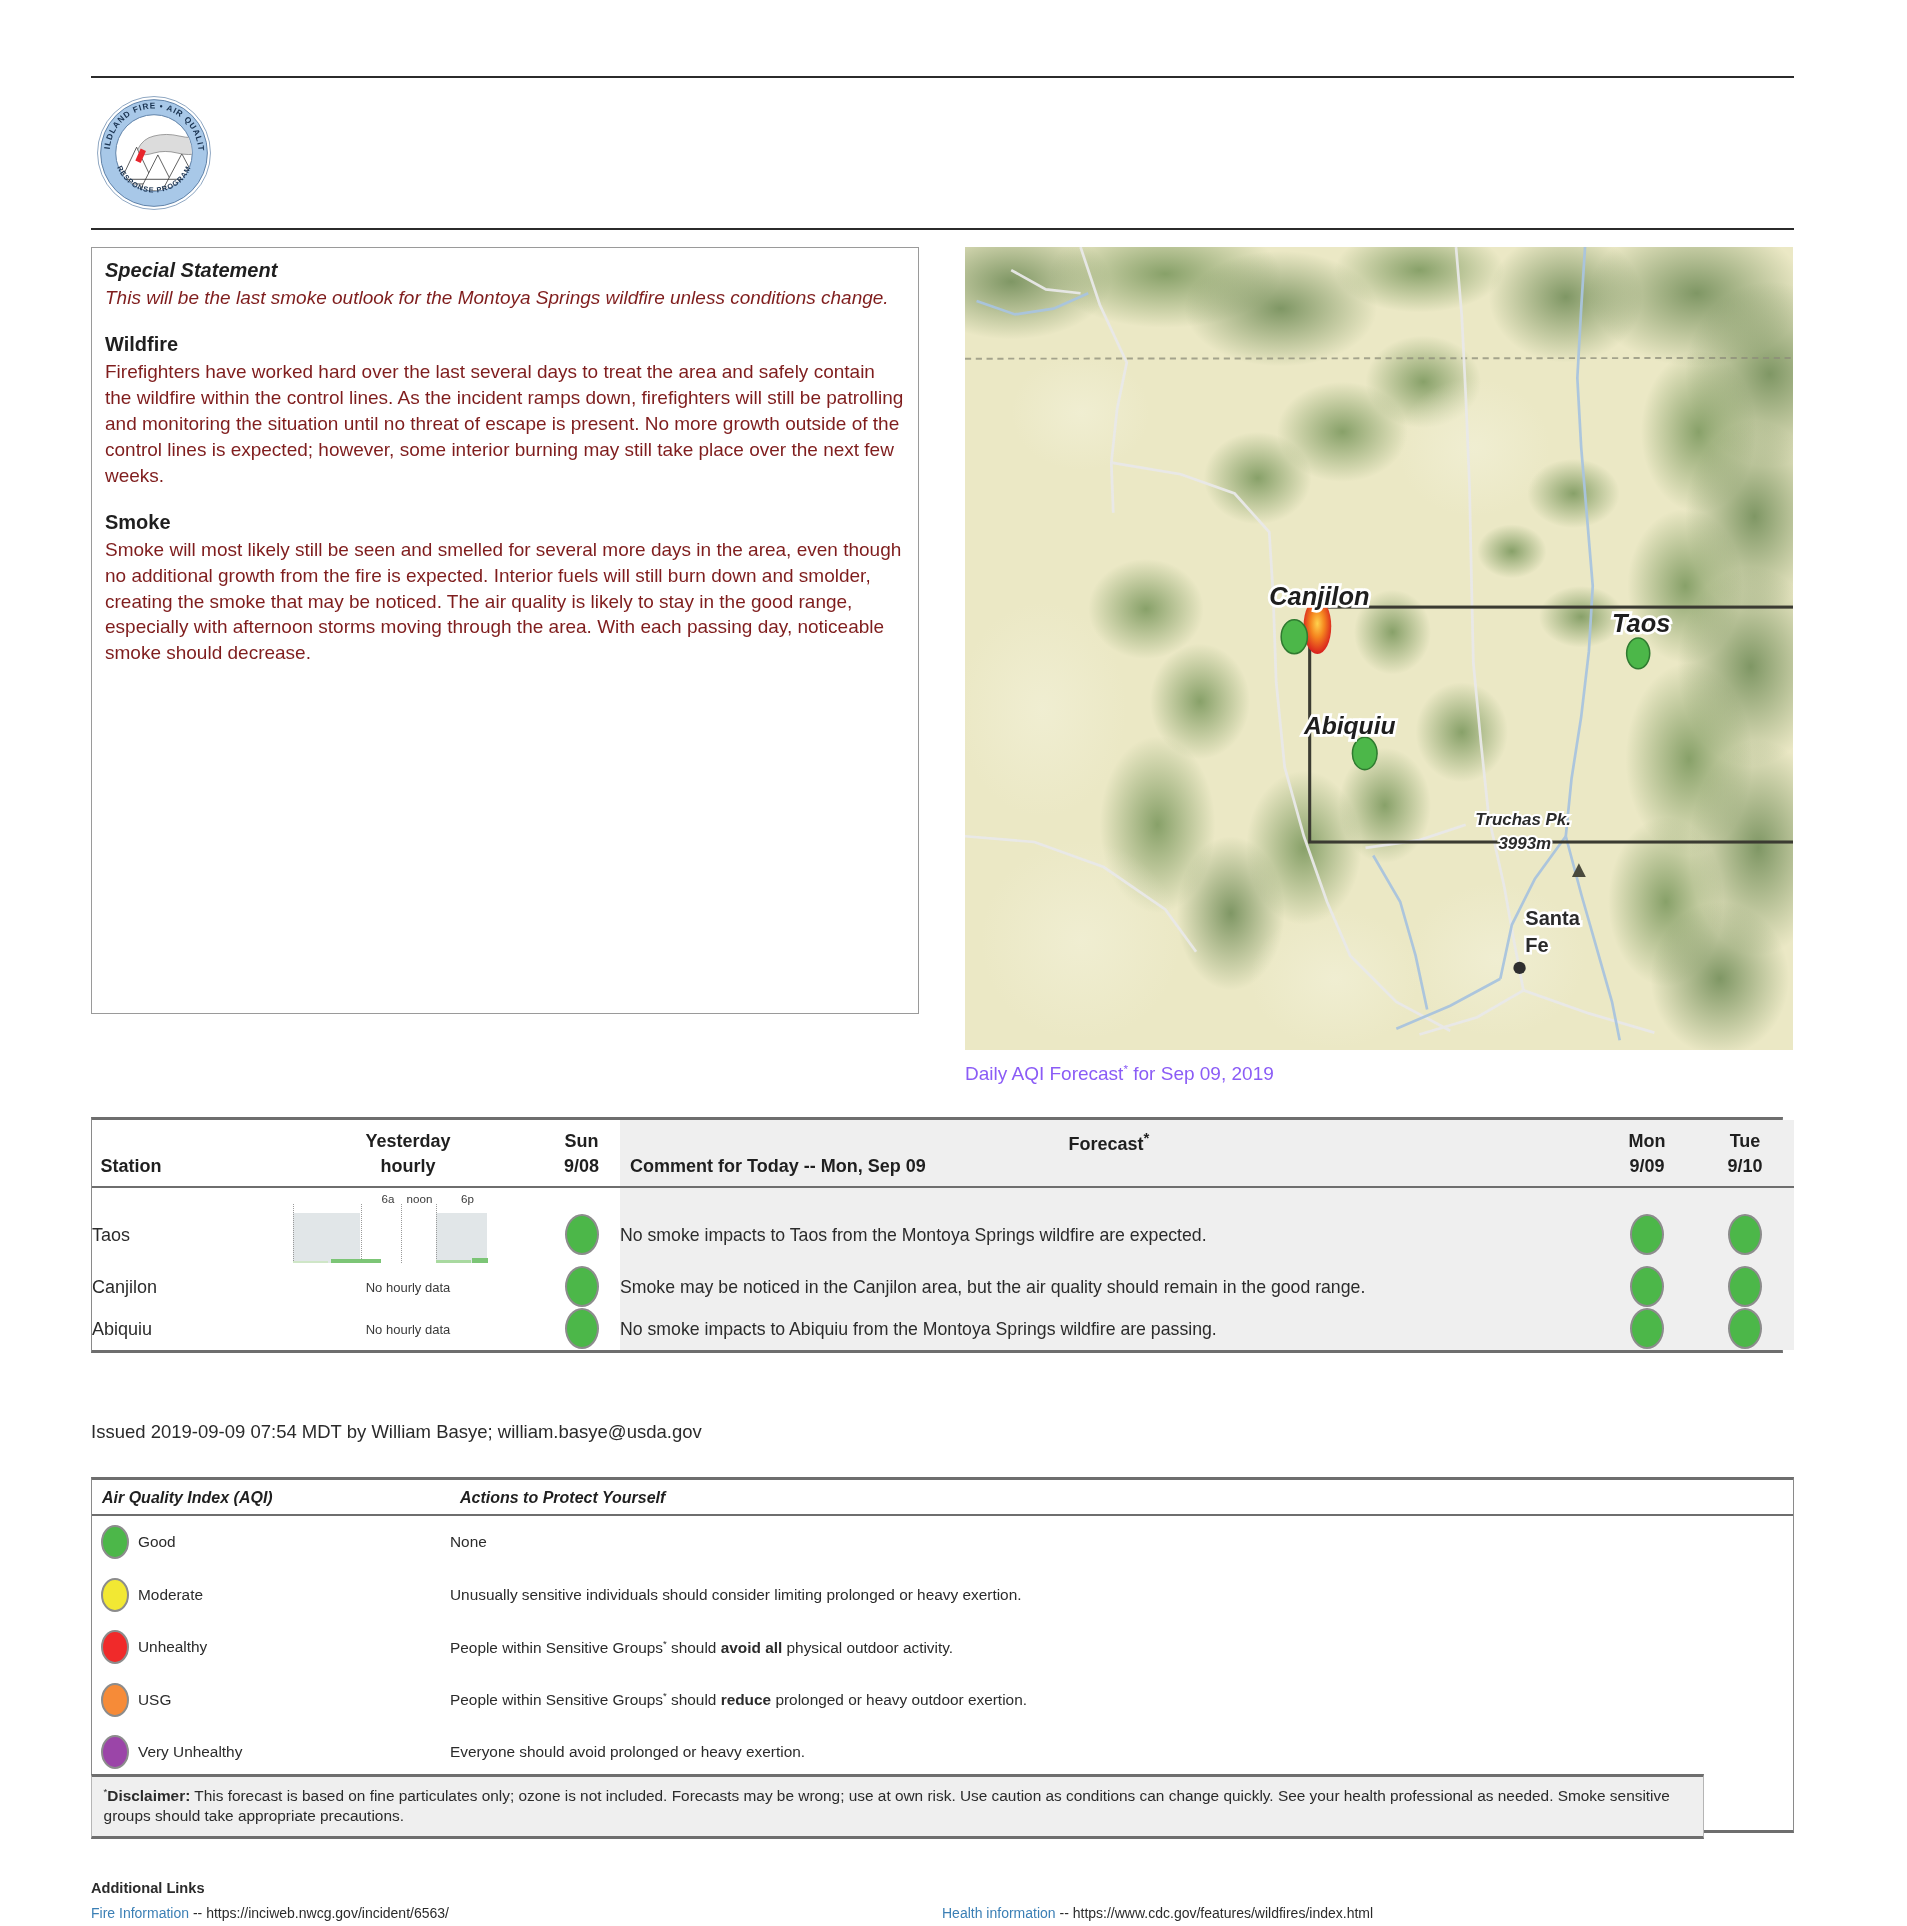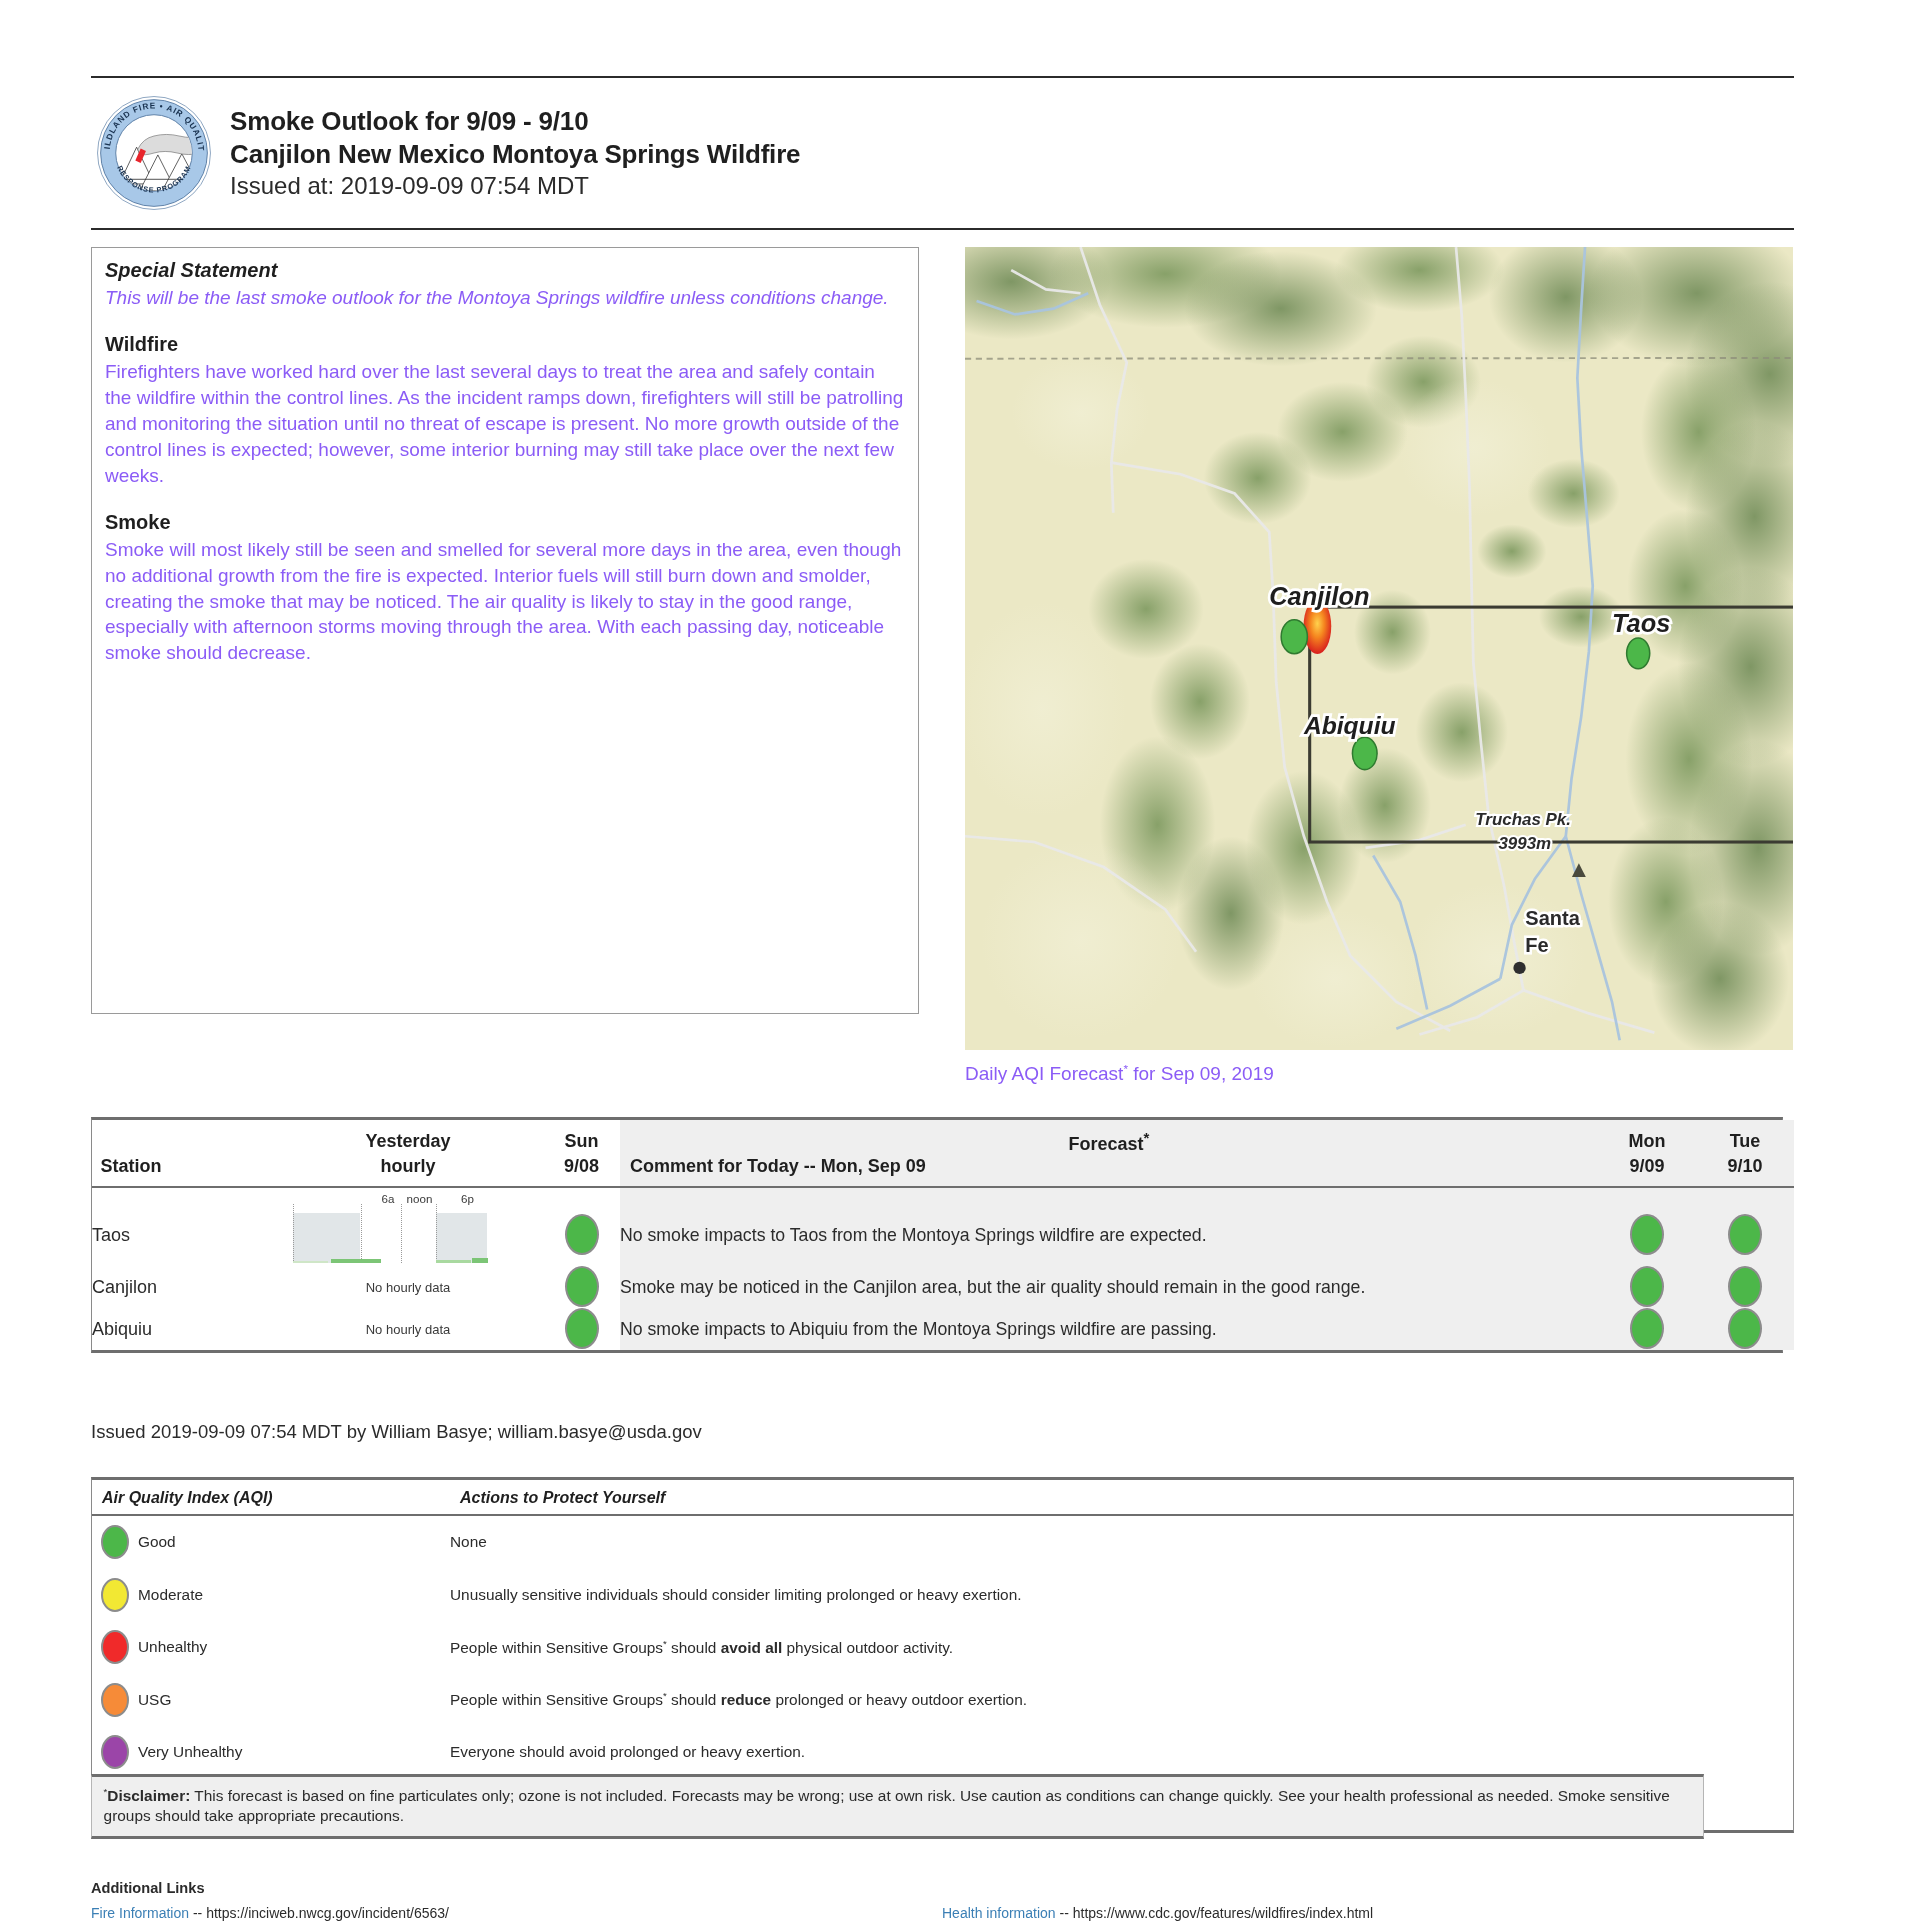--- a/index.html
+++ b/index.html
@@ -26,21 +26,21 @@
   .h-line3 { font-size:24px; font-weight:normal; color:#2b2b2b; line-height:1.2; }
 
   
   .left-panel {
     position:absolute; left:91px; top:247px; width:828px; height:767px;
     border:1.2px solid #9a9a9a; background:#fff;
     padding:10px 13px 7.7px 13px;
   }
   .sec-head { font-size:20px; font-weight:bold; color:#1f1f1f; margin:0 0 2.3px 0; line-height:1.25; }
   .sec-head.italic { font-style:italic; }
-  .sec-body { font-size:19px; color:#8b5cf6; line-height:1.36; margin:0; }
+  .sec-body { font-size:19px; color:#7f1d1d; line-height:1.36; margin:0; }
   .sec-body.italic { font-style:italic; }
   .sec-gap { height:21px; }
 
   
   .map-area { position:absolute; left:965px; top:247px; width:828px; height:803px; }
   .map-img {
     position:relative; width:828px; height:803px; overflow:hidden;
     border:0; background:#e8e8c8;
   }
   .map-caption {
@@ -165,25 +165,20 @@
           <line x1="40" y1="218" x2="280" y2="218" stroke="#333" stroke-width="2.2"></line>
           <line x1="40" y1="248" x2="280" y2="248" stroke="#333" stroke-width="2.2"></line>
         </g>
         <text font-family="Liberation Sans, sans-serif" font-size="21.5" font-weight="bold" fill="#18314f" letter-spacing="2.3">
           <textPath href="#ringTop" startOffset="50%" text-anchor="middle">WILDLAND FIRE • AIR QUALITY</textPath>
         </text>
         <text font-family="Liberation Sans, sans-serif" font-size="19" font-weight="bold" fill="#18314f" letter-spacing="2.2">
           <textPath href="#ringBot" startOffset="50%" text-anchor="middle">RESPONSE PROGRAM</textPath>
         </text>
       </svg>
-    </div>
-    <div class="header-text">
-      <div class="h-line1">Smoke Outlook for 9/09 - 9/10</div>
-      <div class="h-line2">Canjilon New Mexico Montoya Springs Wildfire</div>
-      <div class="h-line3">Issued at: 2019-09-09 07:54 MDT</div>
     </div>
   </div>
 
   <div class="left-panel">
     <div class="sec-head italic">Special Statement</div>
     <div class="sec-body italic">This will be the last smoke outlook for the Montoya Springs wildfire unless conditions change.</div>
     <div class="sec-gap"></div>
     <div class="sec-head">Wildfire</div>
     <div class="sec-body">Firefighters have worked hard over the last several days to treat the area and safely contain the wildfire within the control lines. As the incident ramps down, firefighters will still be patrolling and monitoring the situation until no threat of escape is present. No more growth outside of the control lines is expected; however, some interior burning may still take place over the next few weeks.</div>
     <div class="sec-gap"></div>

